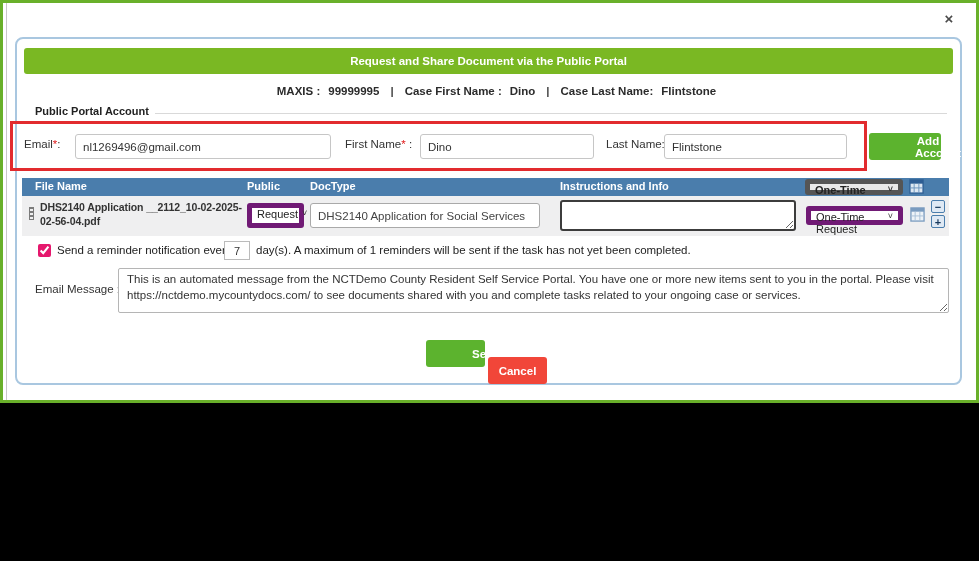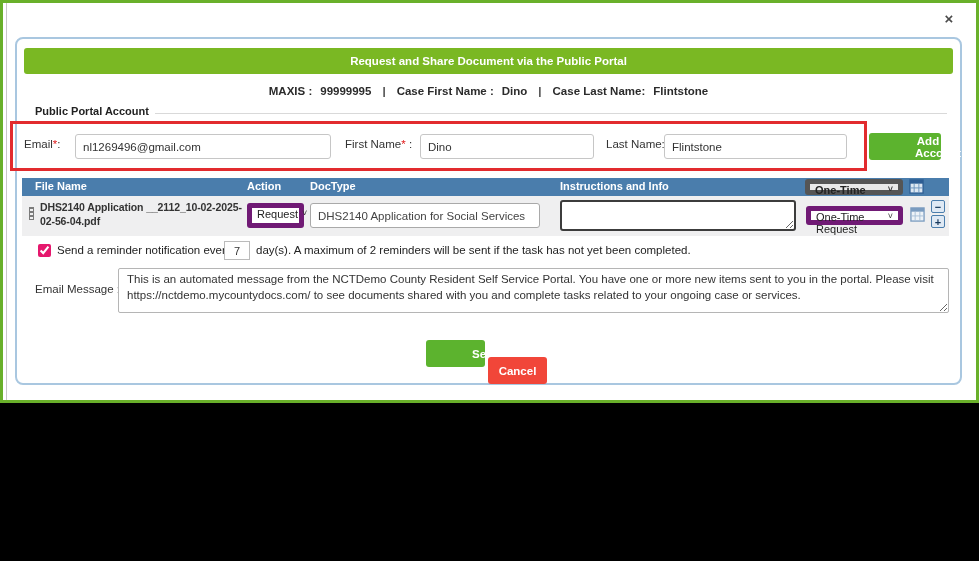--- a/index.html
+++ b/index.html
@@ -16,21 +16,21 @@
   #dialog {
     position:absolute; left:12px; top:34px; width:947px; height:348px;
     background:#fff; border:2px solid #a9c7e0; border-radius:8px;
   }
   .title-bar {
     position:absolute; left:7px; top:9px; width:929px; height:26px;
     background:#7ab823; border-radius:3px; color:#fff; font-size:11.5px; font-weight:bold;
     display:flex; align-items:center; justify-content:center;
   }
   .case-info {
-    position:absolute; left:0; top:46px; width:100%; text-align:center;
+    position:absolute; left:8px; top:46px; width:100%; text-align:center;
     font-size:11.5px; color:#2b2b2b; font-weight:600;
   }
   .case-info span { margin:0 4px; }
   .case-info .sep { color:#444; font-weight:bold; margin:0 7px; }
   .fieldset-legend {
     position:absolute; left:18px; top:66px; font-size:11px; font-weight:bold; color:#222;
     background:#fff; padding-right:6px; z-index:2;
   }
   .fieldset-line { position:absolute; left:130px; top:74px; width:800px; height:1px; background:#d9d9d9; }
   .highlight-box {
@@ -126,21 +126,21 @@
       <input class="txt-input" style="left: 58px; top: 3px; width: 256px;" value="nl1269496@gmail.com">
       <span class="lbl" style="left:328px;"><span>First Name</span><span class="req">*</span> <span>:</span></span>
       <input class="txt-input" style="left: 403px; top: 3px; width: 174px;" value="Dino">
       <span class="lbl" style="left:589px;">Last Name:</span>
       <input class="txt-input" style="left: 647px; top: 3px; width: 183px;" value="Flintstone">
       <button class="btn-green" style="left:852px; top:2px; width:72px; height:27px;">Add Account</button>
     </div>
 
     <div class="tbl-header">
       <span class="col" style="left:13px;">File Name</span>
-      <span class="col" style="left:225px;">Action</span>
+      <span class="col" style="left:225px;">Public</span>
       <span class="col" style="left:288px;">DocType</span>
       <span class="col" style="left:538px;">Instructions and Info</span>
       <div class="fake-select" style="left:783px; top:1px; width:98px; height:16px; background:#e9e9e9; border-color:#555;">
         <span>One-Time Request</span>
           <span class="caret">˅</span>
       </div>
       <svg class="grid-icon" style="left:887px; top:1px;" viewBox="0 0 16 16">
         <rect x="1" y="1" width="14" height="14" fill="#dce7f2" stroke="#2d5d94" stroke-width="1.4"></rect>
         <rect x="1" y="1" width="14" height="4" fill="#2d5d94"></rect>
         <line x1="5.5" y1="5" x2="5.5" y2="15" stroke="#6c93bd" stroke-width="1"></line>
@@ -170,21 +170,21 @@
         <line x1="1" y1="9.5" x2="15" y2="9.5" stroke="#a8bfd6" stroke-width="1"></line>
       </svg>
       <button class="mini-btn" style="left:909px; top:4px;">−</button>
       <button class="mini-btn" style="left:909px; top:19px;">+</button>
     </div>
 
     <div class="reminder-row">
       <input type="checkbox" checked="" style="">
       <span class="reminder-text" style="left:40px;">Send a reminder notification every</span>
       <input class="days-input" value="7" style="">
-      <span class="reminder-text" style="left:239px;">day(s). A maximum of 2 reminders will be sent if the task has not yet been completed.</span>
+      <span class="reminder-text" style="left:239px;">day(s). A maximum of 1 reminders will be sent if the task has not yet been completed.</span>
     </div>
 
     <span class="email-msg-label">Email Message :</span>
     <textarea class="email-msg-ta" style="">This is an automated message from the NCTDemo County Resident Self Service Portal. You have one or more new items sent to you in the portal. Please visit https://nctdemo.mycountydocs.com/ to see documents shared with you and complete tasks related to your ongoing case or services.</textarea>
 
     <button class="btn-green" style="left:409px; top:301px; width:59px; height:27px;">Send</button>
     <button class="btn-red" style="left:471px; top:301px; width:59px; height:27px;margin-top:17px;">Cancel</button>
   </div>
 </div>
 

